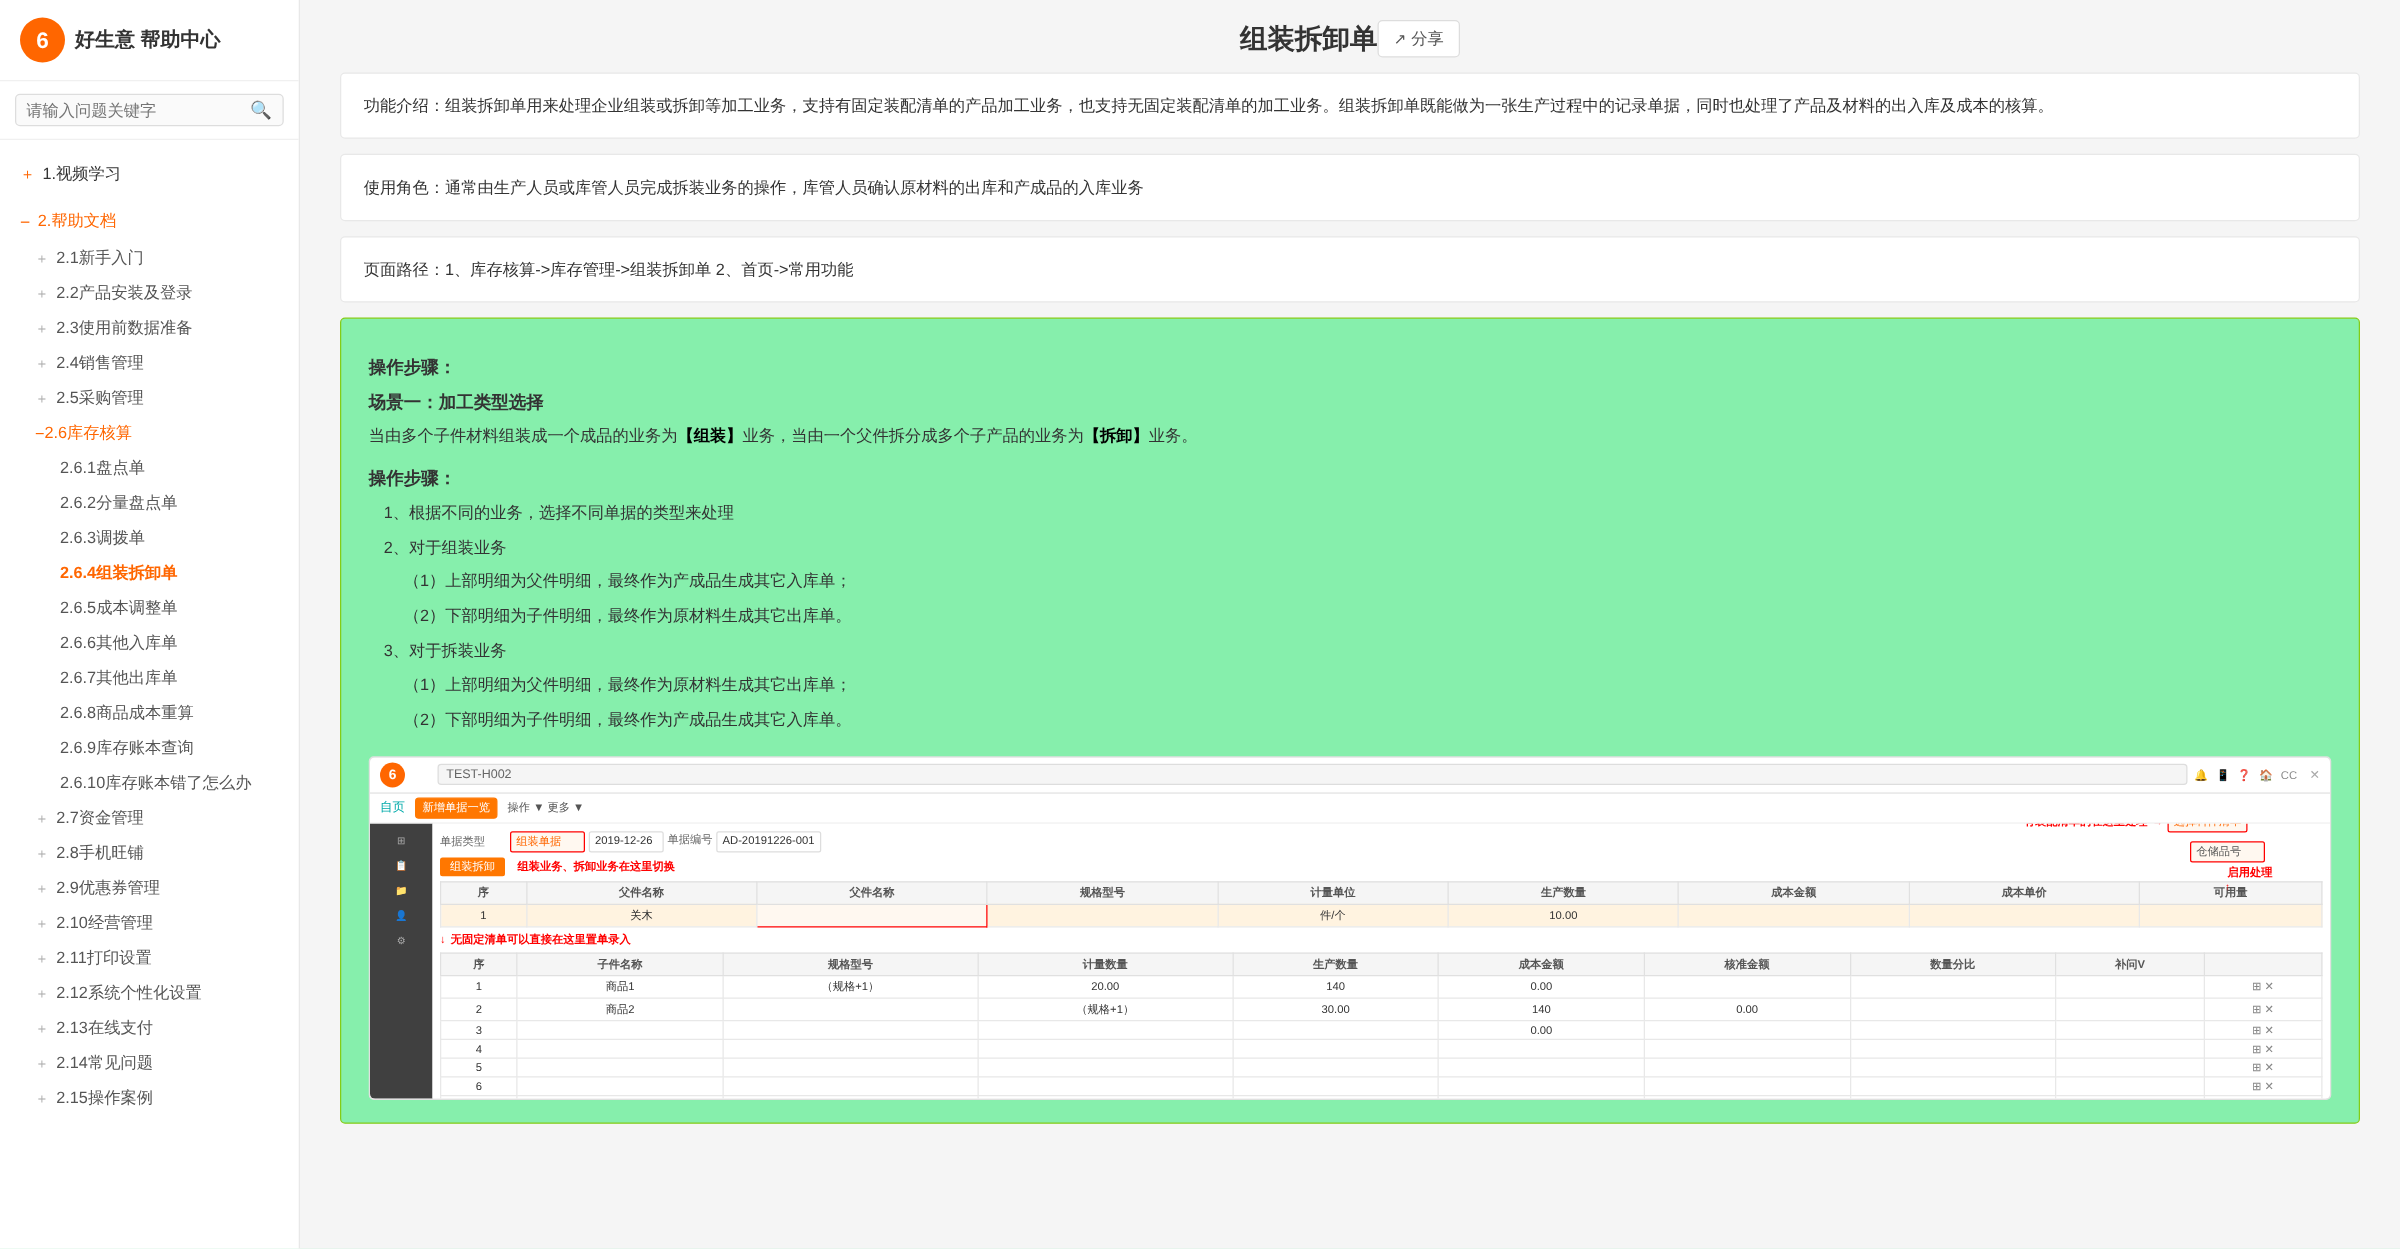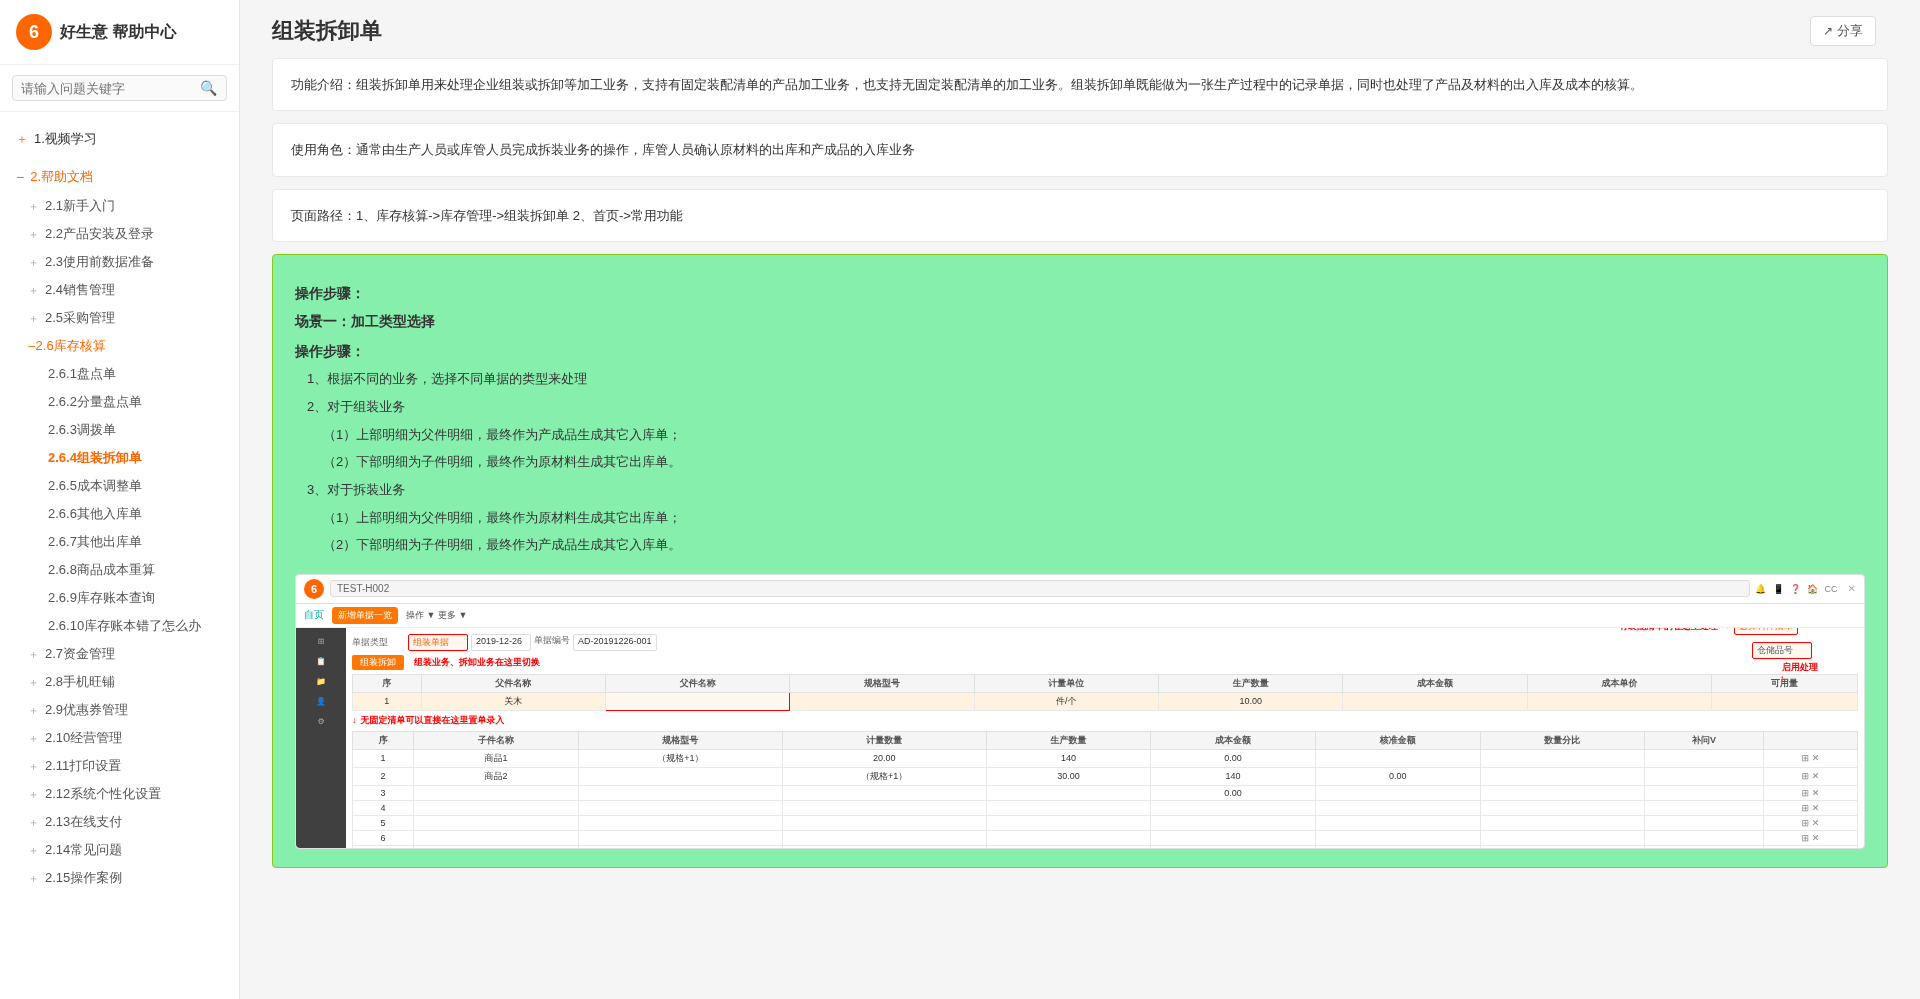--- a/index.html
+++ b/index.html
@@ -72,22 +72,22 @@
     .nav-leaf-item {
       padding: 5px 8px; cursor: pointer; font-size: 13px; color: #555;
     }
     .nav-leaf-item.active { color: #f60; font-weight: bold; }
 
     
     #main {
       flex: 1; overflow-y: auto; background: #f5f5f5; display: flex; flex-direction: column;
     }
     #main-header {
-      display: flex; align-items: center; justify-content: space-between;
-      padding: 16px 44px 12px 32px;
+      display: flex; align-items: center; justify-content: center;
+      padding: 16px 32px 12px 32px;
       background: #f5f5f5;
     }
     #page-title-text { font-size: 22px; font-weight: bold; color: #333; }
     #share-btn {
       display: flex; align-items: center; gap: 4px;
       border: 1px solid #ddd; border-radius: 4px;
       padding: 5px 12px; background: #fff; cursor: pointer;
       font-size: 13px; color: #555;
     }
     #content-area {
@@ -117,21 +117,21 @@
       background: #fff; border-bottom: 1px solid #ddd;
       display: flex; align-items: center; padding: 4px 8px; gap: 6px;
     }
     .sim-logo-sm {
       width: 20px; height: 20px; background: #f60; border-radius: 50%;
       display: flex; align-items: center; justify-content: center;
       color: #fff; font-size: 11px; font-weight: bold;
     }
     .sim-url-bar {
       flex: 1; background: #f5f5f5; border: 1px solid #ddd; border-radius: 3px;
-      padding: 2px 6px; font-size: 10px; color: #666;
+      padding: 2px 6px; font-size: 10px; color: #666; margin-left: 20px;
     }
     .sim-nav-bar {
       background: #fff; border-bottom: 1px solid #eee;
       display: flex; align-items: center; padding: 3px 8px; gap: 8px; font-size: 10px;
     }
     .sim-nav-btn {
       padding: 2px 6px; border-radius: 3px; background: #f5f5f5;
       border: 1px solid #ddd; font-size: 10px; color: #555;
     }
     .sim-nav-btn.orange { background: #ff7700; color: #fff; border-color: #ff7700; }
@@ -299,20 +299,23 @@
     <div class="info-block">
       <span>使用角色：通常由生产人员或库管人员完成拆装业务的操作，库管人员确认原材料的出库和产成品的入库业务</span>
     </div>
     <div class="info-block">
       <span>页面路径：1、库存核算-&gt;库存管理-&gt;组装拆卸单 2、首页-&gt;常用功能</span>
     </div>
 
     <div class="content-main">
       <h3>操作步骤：</h3>
       <h3 style="margin-top:10px;">场景一：加工类型选择</h3>
+      <p>
+        当由多个子件材料组装成一个成品的业务为<span class="highlight">【组装】</span>业务，当由一个父件拆分成多个子产品的业务为<span class="highlight">【拆卸】</span>业务。
+      </p>
       <h3>操作步骤：</h3>
       <p class="step">1、根据不同的业务，选择不同单据的类型来处理</p>
       <p class="step">2、对于组装业务</p>
       <p class="step" style="padding-left:28px;">（1）上部明细为父件明细，最终作为产成品生成其它入库单；</p>
       <p class="step" style="padding-left:28px;">（2）下部明细为子件明细，最终作为原材料生成其它出库单。</p>
       <p class="step">3、对于拆装业务</p>
       <p class="step" style="padding-left:28px;">（1）上部明细为父件明细，最终作为原材料生成其它出库单；</p>
       <p class="step" style="padding-left:28px;">（2）下部明细为子件明细，最终作为产成品生成其它入库单。</p>
 
       <div class="screenshot-container">

